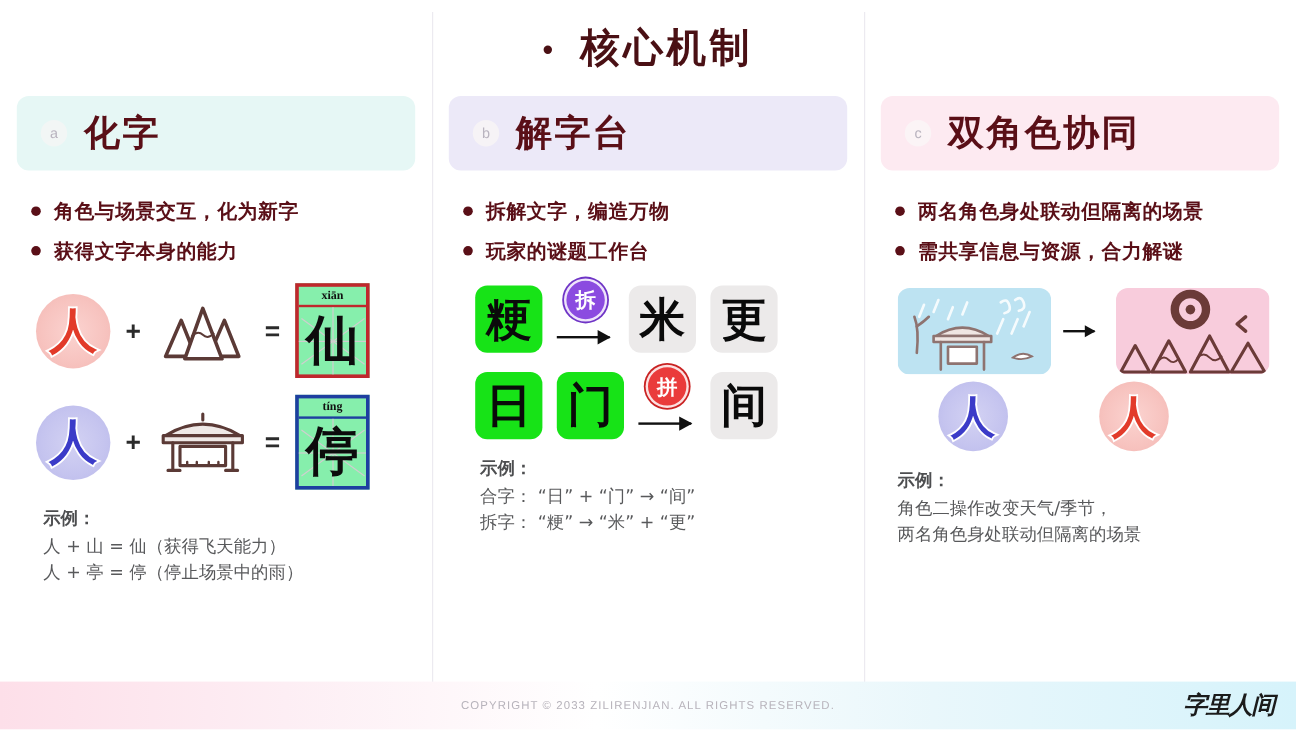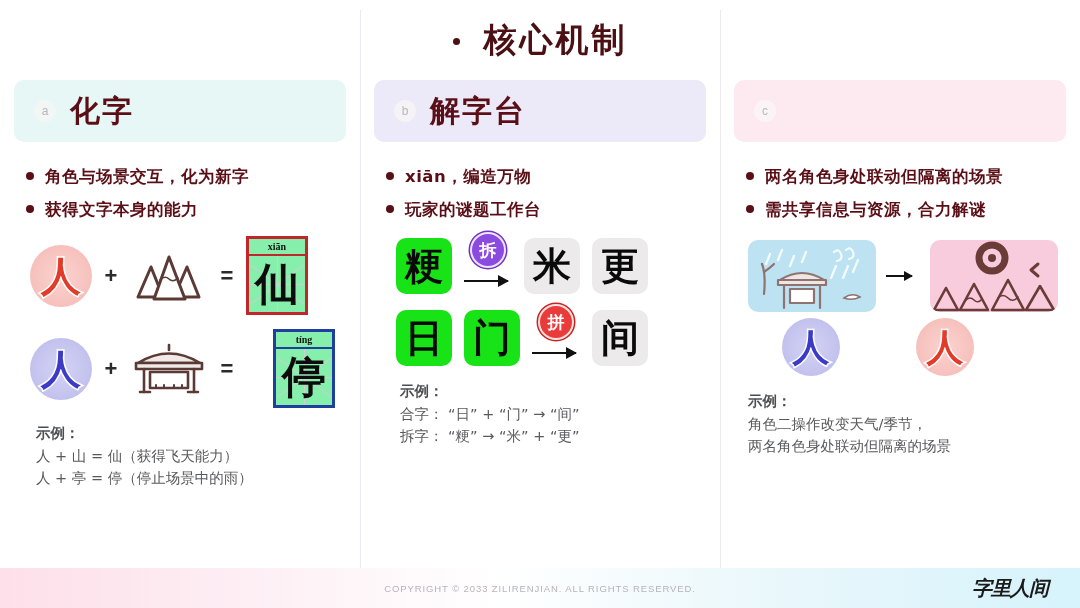--- a/index.html
+++ b/index.html
@@ -76,21 +76,21 @@
   .avatar.blue .ren{color:#3b3bc8;}
 
   .sketch{width:78px;height:62px;flex:0 0 auto;}
   .sketch svg{width:100%;height:100%;display:block;}
 
   
   .tzg{
     width:62px;flex:0 0 auto;background:#86efac;box-sizing:border-box;
     border:3px solid #c0272d;
   }
-  .tzg.blue{border-color:#1e3fa0;margin-left:27px;}
+  .tzg.blue{border-color:#1e3fa0;}
   .tzg .pin{
     text-align:center;font-size:10px;font-weight:bold;color:#111;
     font-family:"Liberation Serif","DejaVu Serif",serif;
     border-bottom:2px solid #c0272d;line-height:15px;height:15px;
   }
   .tzg.blue .pin{border-bottom-color:#1e3fa0;}
   .tzg .grid{position:relative;height:56px;}
   .tzg .grid .gl{position:absolute;background:#cfcfcf;}
   .tzg .grid .h{left:0;right:0;top:50%;height:1px;}
   .tzg .grid .v{top:0;bottom:0;left:50%;width:1px;}
@@ -161,21 +161,21 @@
   .footer{
     position:absolute;left:0;bottom:0;width:1080px;height:40px;
     background:linear-gradient(90deg,#fddfe9 0%,#fdeef4 22%,#ffffff 46%,#e9f7fb 72%,#d6f3fb 100%);
     display:flex;align-items:center;justify-content:center;
   }
   .copyright{
     font-size:9.5px;letter-spacing:.9px;color:#b7b3bb;
     font-family:"Liberation Sans","DejaVu Sans",sans-serif;
   }
   .logo{
-    position:absolute;right:32px;top:50%;transform:translateY(-50%);
+    position:absolute;right:18px;top:50%;transform:translateY(-50%);
     font-size:20px;font-weight:bold;color:#1b1b1b;letter-spacing:-1px;
     font-family:"DejaVu Sans","Liberation Sans",sans-serif;
     font-style:italic;
   }
 </style>
 </head>
 <body>
 
 <div class="slide">
 
@@ -274,21 +274,21 @@
 
     <div class="col col2">
       <div class="col-head" style="background:#ece9f8">
         <span class="badge" style="background:#f6f3f6">b</span>
         <span class="col-title">解字台</span>
       </div>
 
       <ul class="bullets">
         <li>
           <span class="bdot"></span>
-          <span>xiān，编造万物</span>
+          <span>拆解文字，编造万物</span>
         </li>
         <li>
           <span class="bdot"></span>
           <span>玩家的谜题工作台</span>
         </li>
       </ul>
 
       <div class="tiles">
         <div class="tile green">粳</div>
         <div class="arrowbox">
@@ -312,20 +312,21 @@
       <div class="example">
         <div class="lead ln">示例：</div>
         <div class="ln">合字： “日” + “门” → “间”</div>
         <div class="ln">拆字： “粳” → “米” + “更”</div>
       </div>
     </div>
 
     <div class="col col3">
       <div class="col-head" style="background:#fdeaf1">
         <span class="badge" style="background:#fbf4f6">c</span>
+        <span class="col-title">双角色协同</span>
       </div>
 
       <ul class="bullets">
         <li>
           <span class="bdot"></span>
           <span>两名角色身处联动但隔离的场景</span>
         </li>
         <li>
           <span class="bdot"></span>
           <span>需共享信息与资源，合力解谜</span>

